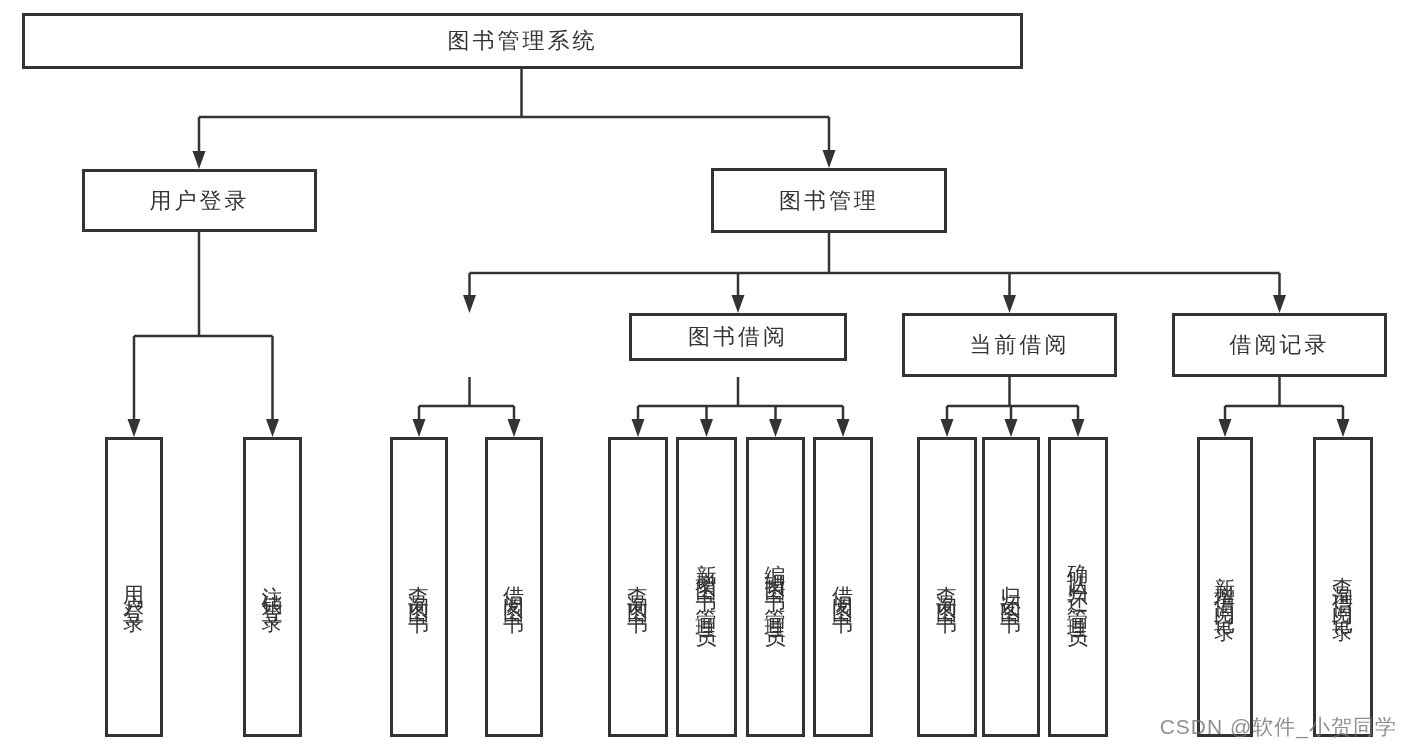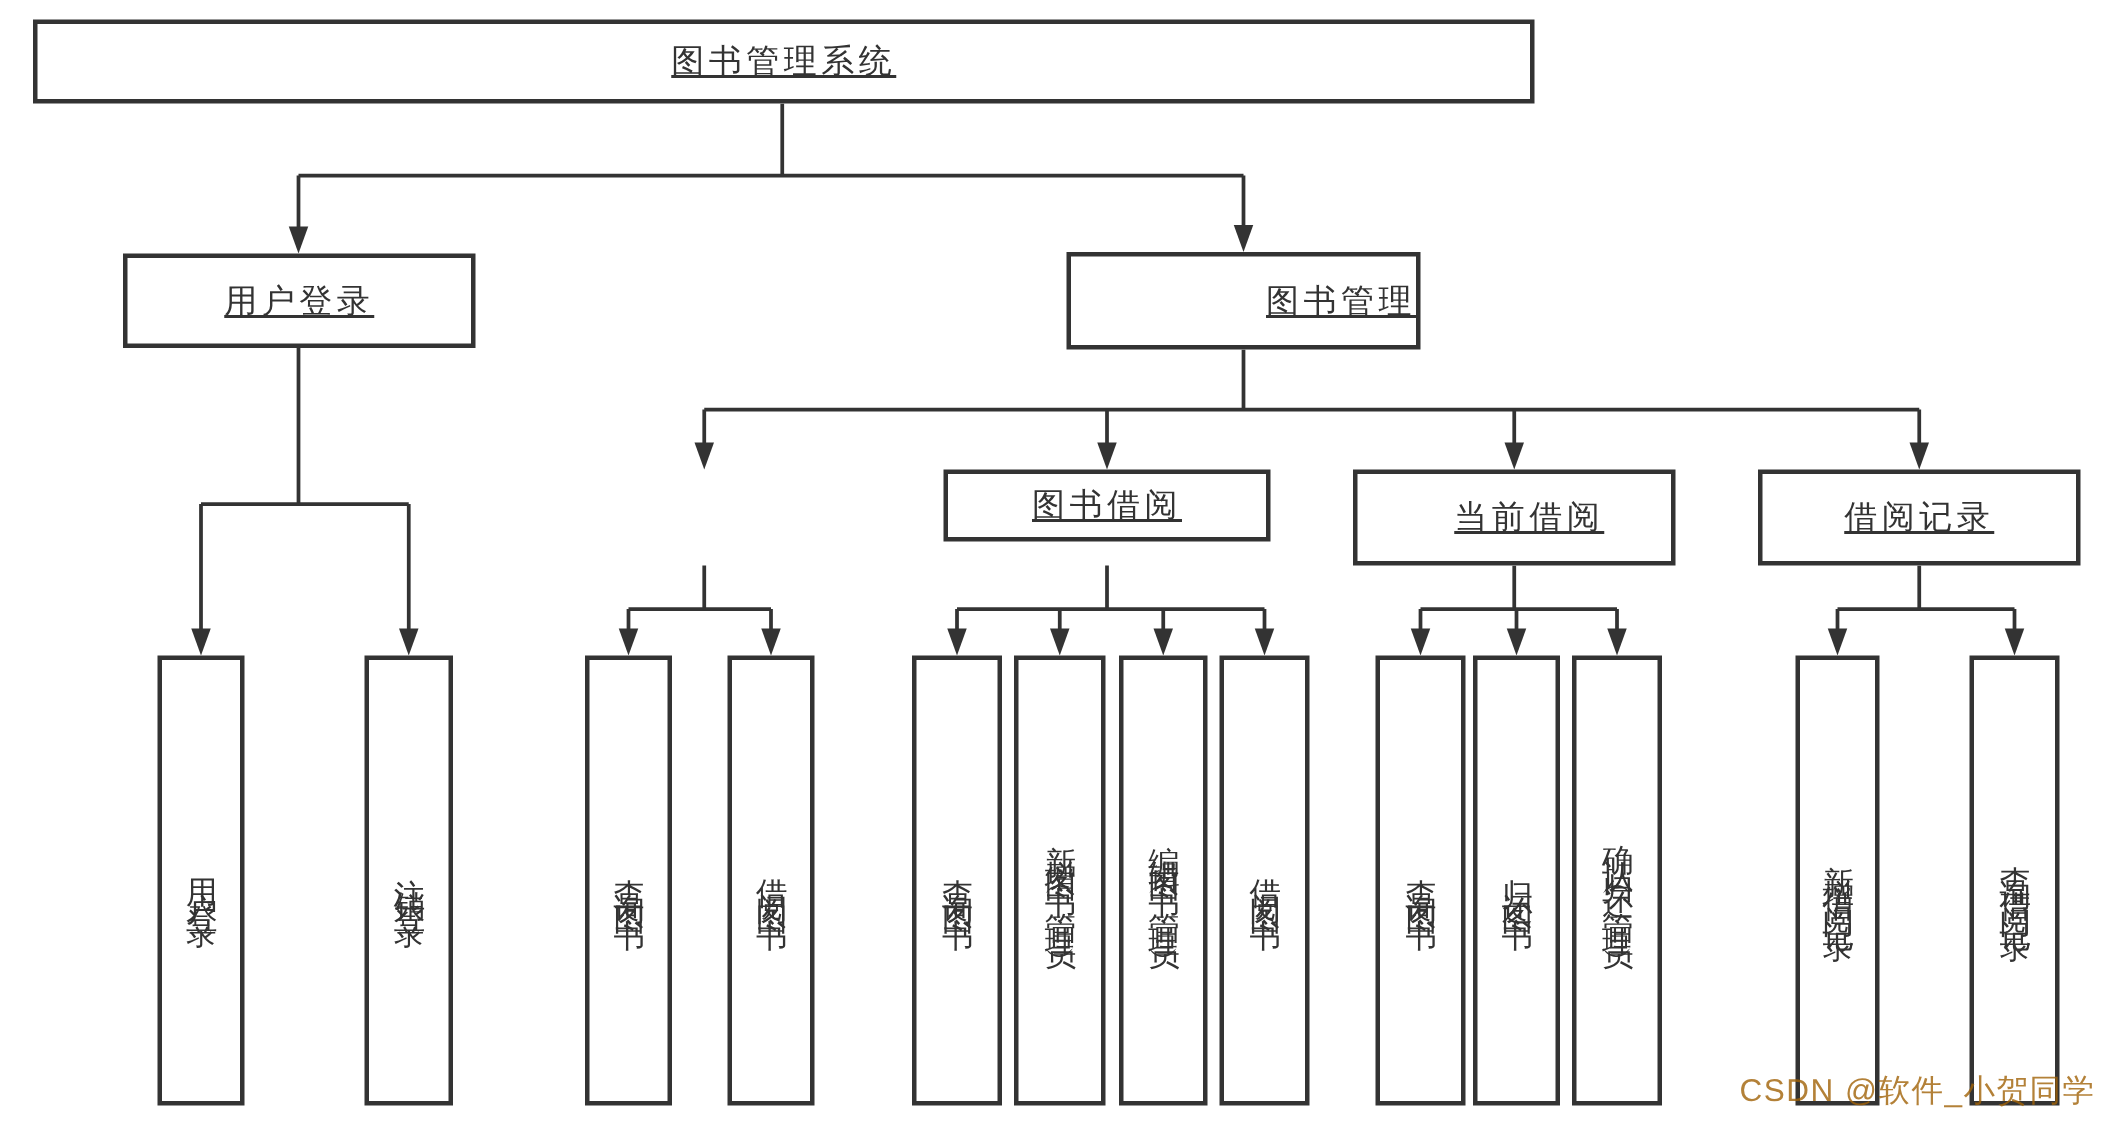--- a/index.html
+++ b/index.html
@@ -12,36 +12,36 @@
   svg.connectors{position:absolute;left:0;top:0;z-index:0;}
   .node{
     position:absolute;
     border:3px solid #333333;
     background:#ffffff;
     display:flex;align-items:center;justify-content:center;
     box-sizing:border-box;
     z-index:1;
   }
   .hlabel{
-    font-size:22px;letter-spacing:3px;color:#333333;white-space:nowrap;text-decoration:underline;
+    font-size:22px;letter-spacing:3px;color:#333333;white-space:nowrap;
   }
   .vlabel{
     writing-mode:vertical-rl;
     text-orientation:mixed;
     font-size:21px;
     letter-spacing:9px;
     color:#333333;
     line-height:1;
     white-space:nowrap;
   }
   .watermark{
     position:absolute;
     right:8px;bottom:6px;
     font-size:21px;
-    color:#a16207;
+    color:#737373;
     opacity:0.8;
     letter-spacing:1px;
     z-index:2;
     white-space:nowrap;
   }
 </style>
 </head>
 <body>
 
 <div class="canvas">
@@ -115,21 +115,21 @@
     </g>
   </svg>
 
   <div class="node" style="left:22px;top:13px;width:1001px;height:56px;">
     <span class="hlabel">图书管理系统</span>
   </div>
 
   <div class="node" style="left:82px;top:169px;width:235px;height:63px;">
     <span class="hlabel">用户登录</span>
   </div>
-  <div class="node" style="left:711px;top:168px;width:236px;height:65px;justify-content:flex-end;">
+  <div class="node" style="left:711px;top:168px;width:236px;height:65px;">
     <span class="hlabel">图书管理</span>
   </div>
 
   <div class="node" style="left:629px;top:313px;width:218px;height:48px;">
     <span class="hlabel">图书借阅</span>
   </div>
   <div class="node" style="left:902px;top:313px;width:215px;height:64px;padding-left:20px;">
     <span class="hlabel">当前借阅</span>
   </div>
   <div class="node" style="left:1172px;top:313px;width:215px;height:64px;">

